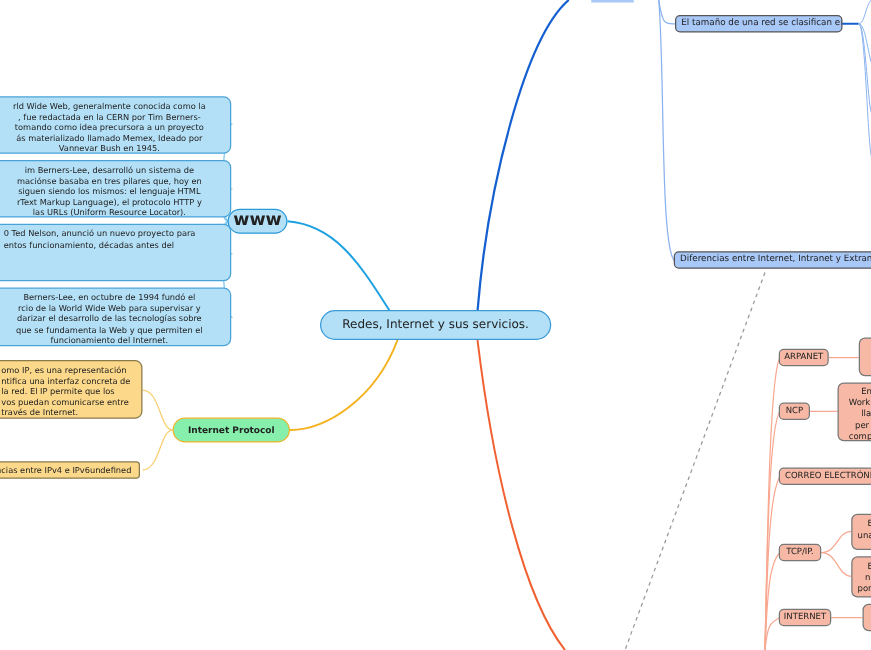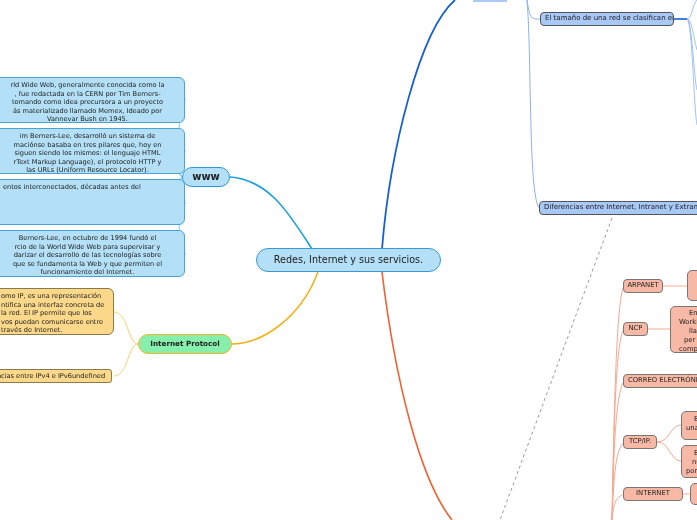--- a/index.html
+++ b/index.html
@@ -4,21 +4,21 @@
 <style>
   html, body { margin:0; padding:0; }
   body { width:697px; height:520px; overflow:hidden; background:#ffffff; position:relative; font-family:"DejaVu Sans", sans-serif; }
   #canvas { position:absolute; left:0; top:0; width:697px; height:520px; }
   .node { position:absolute; box-sizing:border-box; border-radius:6px; font-size:6.6px; line-height:8.6px; color:#222; text-align:center; overflow:hidden; white-space:nowrap; }
   .leaf-blue { background:#b3e0f7; border:1px solid #4aa3d8; }
   .leaf-yellow { background:#fcd88a; border:1px solid #8a7a4a; }
   .sub-blue { background:#a8c8f8; border:1px solid #555; border-radius:4px; text-align:left; padding:0 4px; line-height:11px; font-size:7px; }
   .leaf-salmon { background:#f7b9a5; border:1px solid #777; border-radius:4px; font-size:6.8px; line-height:11px; }
   .salmon-detail { background:#f7b9a5; border:1px solid #777; border-radius:5px; font-size:6.8px; line-height:9px; }
-  .main-blue { background:#b3e0f7; border:1.5px solid #2a9ad8; border-radius:10px; font-weight:bold; font-size:10px; }
+  .main-blue { background:#b3e0f7; border:1.5px solid #2a9ad8; border-radius:10px; font-weight:bold; font-size:14px; }
   .main-yellow { background:#86efac; border:1.5px solid #f0b429; border-radius:10px; font-weight:bold; font-size:7.2px; }
   .central { background:#b3e0f7; border:1.5px solid #3a9ad8; border-radius:12px; font-weight:normal; font-size:9.6px; line-height:22px; }
 </style>
 </head>
 <body>
 
 <svg id="canvas" width="697" height="520" viewBox="0 0 697 520">
 
   <path d="M312 249 C 290 215, 270 180, 230 177" stroke="#1da1e0" stroke-width="1.6" fill="none"></path>
   <path d="M183 177 C 175 177, 178 100, 186 99" stroke="#7cc8ee" stroke-width="1" fill="none"></path>
@@ -73,21 +73,22 @@
 
 <div class="node leaf-blue" style="left:-10px; top:128px; width:195px; height:46px; padding-top:3px;">
   <div>im Berners-Lee, desarrolló un sistema de</div>
   <div>maciónse basaba en tres pilares que, hoy en</div>
   <div>siguen siendo los mismos: el lenguaje HTML</div>
   <div>rText Markup Language), el protocolo HTTP y</div>
   <div>las URLs (Uniform Resource Locator).</div>
 </div>
 
 <div class="node leaf-blue" style="left:-10px; top:179px; width:195px; height:46px; padding-top:3px; text-align:left; padding-left:12px;">
-  <div>entos interconectados, décadas antes del</div>
+  <div>0 Ted Nelson, anunció un nuevo proyecto para</div>
+  <div>entos funcionamiento, décadas antes del</div>
 </div>
 
 <div class="node leaf-blue" style="left:-10px; top:230px; width:195px; height:47px; padding-top:3px;">
   <div>Berners-Lee, en octubre de 1994 fundó el</div>
   <div>rcio de la World Wide Web  para supervisar y</div>
   <div>darizar el desarrollo de las tecnologías sobre</div>
   <div>que se fundamenta la Web y que permiten el</div>
   <div>funcionamiento del Internet.</div>
 </div>
 
@@ -143,18 +144,18 @@
 <div class="node salmon-detail" style="left:681px; top:411px; width:30px; height:29px; padding-top:3px; text-align:left; padding-left:4px;">
   <div style="padding-left:8px;">E</div>
   <div>una</div>
 </div>
 <div class="node salmon-detail" style="left:681px; top:445px; width:30px; height:33px; padding-top:3px; text-align:left; padding-left:4px;">
   <div style="padding-left:8px;">En</div>
   <div style="padding-left:6px;">nu</div>
   <div>por</div>
 </div>
 
-<div class="node leaf-salmon" style="left:623px; top:487px; width:60px; height:14px;">
+<div class="node leaf-salmon" style="left:623px; top:487px; width:42px; height:14px;">
   <span>INTERNET</span>
 </div>
 <div class="node salmon-detail" style="left:690px; top:483px; width:20px; height:22px;">
   <div></div>
 </div>
 
 </body></html>

